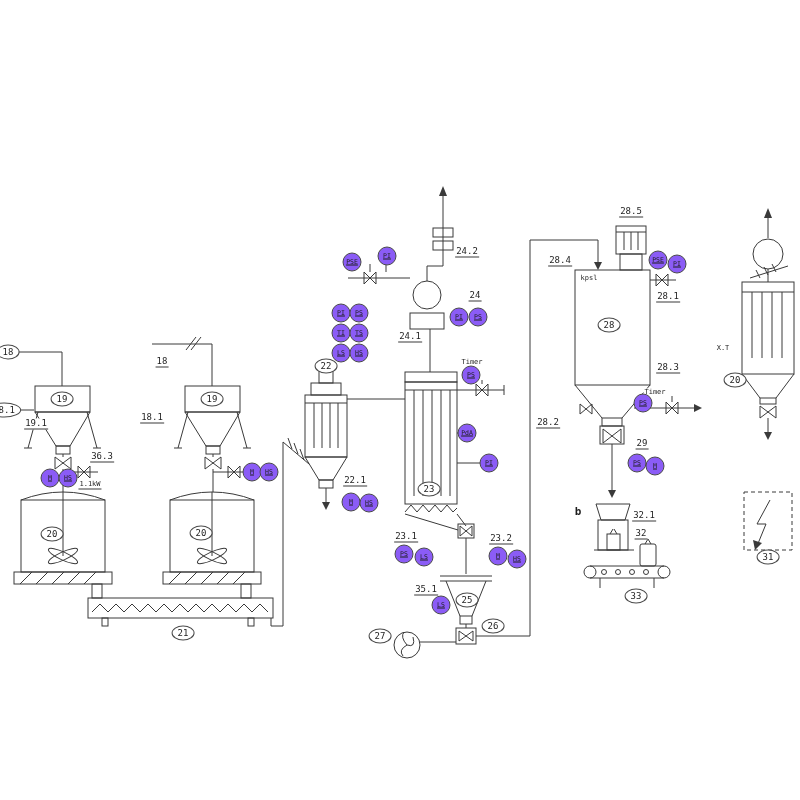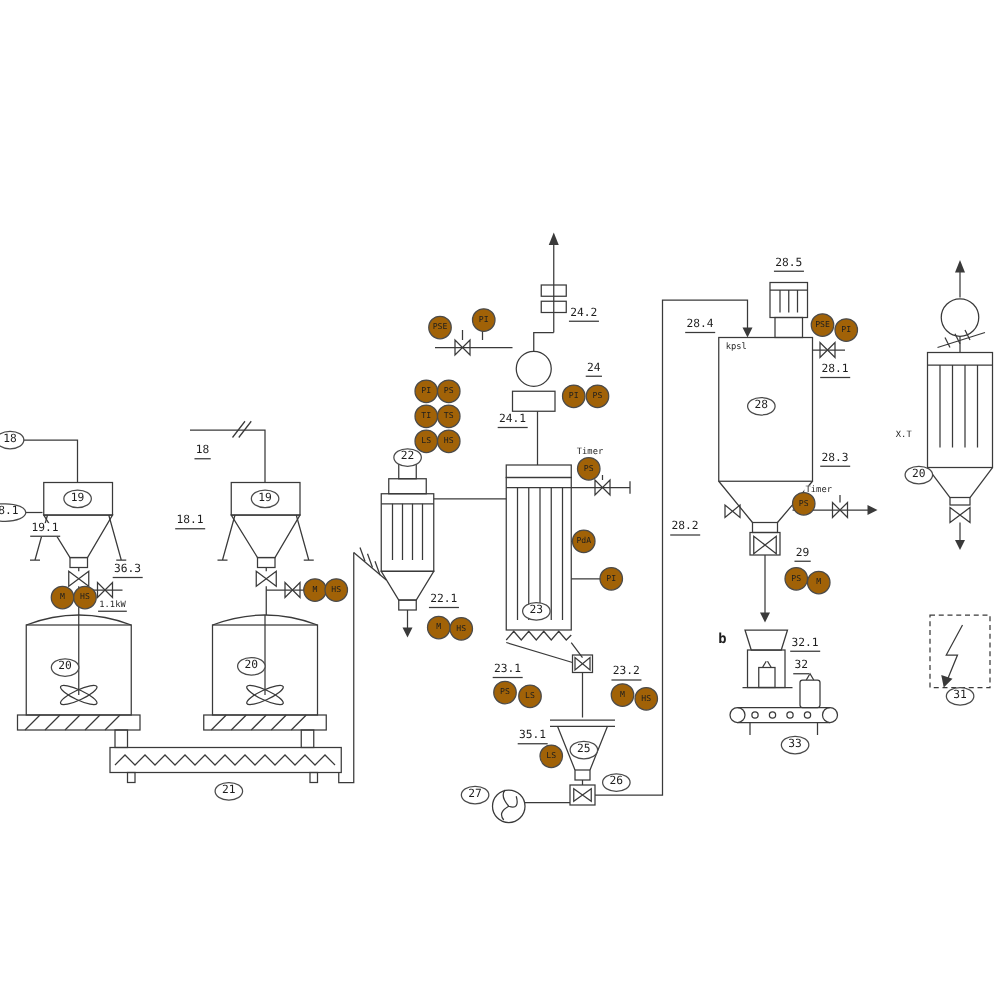--- a/index.html
+++ b/index.html
@@ -11,22 +11,22 @@
   #pid .fl{fill:#3a3a3a;stroke:none;}
   #pid .dash{stroke-dasharray:4 3;}
   .overlay{position:absolute;left:0;top:0;width:800px;height:800px;}
   .t{position:absolute;transform:translate(-50%,-50%);font-size:9px;color:#1e1e1e;
      white-space:nowrap;line-height:1;background:#fff;padding:0 1px;}
   .u{border-bottom:1px solid #3a3a3a;padding-bottom:1px;}
   .e{border:1px solid #4a4a4a;border-radius:50%;padding:2px 5px;}
   .tiny{font-size:7px;}
   .bold{font-weight:bold;font-size:11px;background:transparent;}
   .b{position:absolute;width:17px;height:17px;border:1px solid #4a4a4a;border-radius:50%;
-     background:#a16207;display:flex;align-items:center;justify-content:center;
-     font-size:6.5px;color:#1e1e1e;transform:translate(-50%,-50%);line-height:1;}
+     background:#8b5cf6;display:flex;align-items:center;justify-content:center;
+     font-size:6.5px;color:#1e1e1e;transform:translate(-50%,-50%);line-height:1;text-decoration:underline;}
 </style>
 </head>
 <body>
 
 <div class="stage">
 
 <svg id="pid" width="800" height="800" viewBox="0 0 800 800">
 
   <g>
     <path d="M18,352 H62 V386"></path>

